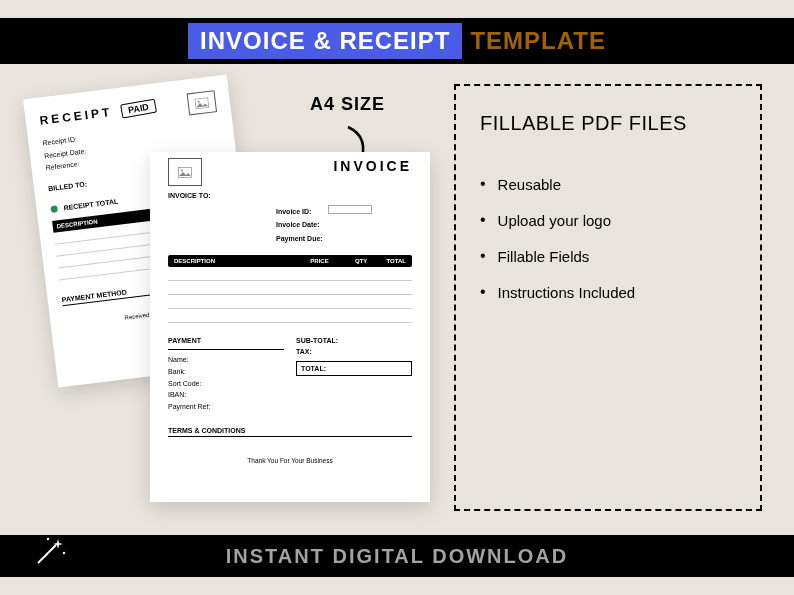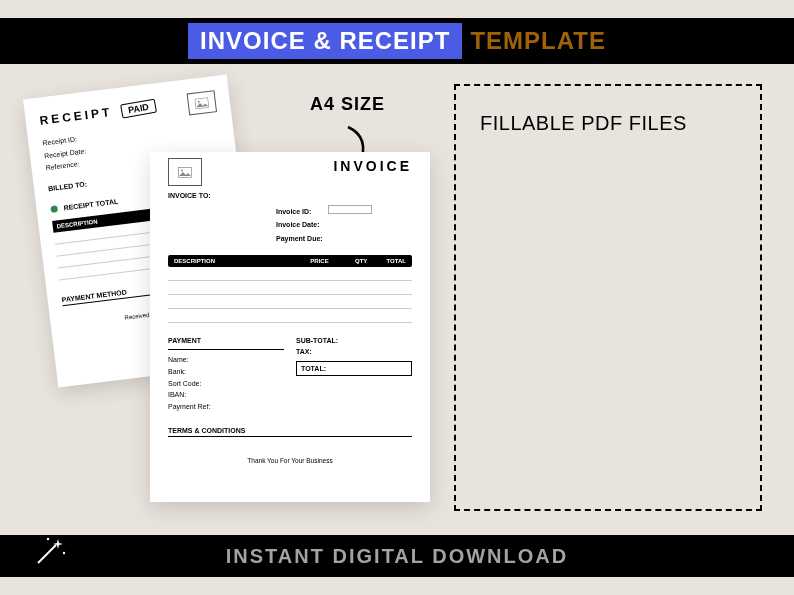--- a/index.html
+++ b/index.html
@@ -163,20 +163,26 @@
         <div class="r lbl">TAX:</div>
         <div class="totalbox">TOTAL:</div>
       </div>
     </div>
     <div class="terms">TERMS &amp; CONDITIONS</div>
     <div class="thanks2">Thank You For Your Business</div>
   </div>
 
   <div class="right-panel">
     <h2>FILLABLE PDF FILES</h2>
+    <ul>
+      <li>Reusable</li>
+      <li>Upload your logo</li>
+      <li>Fillable Fields</li>
+      <li>Instructions Included</li>
+    </ul>
   </div>
 
 </div>
 
 <div class="bottom-bar">
   <svg class="wand" viewBox="0 0 40 40">
     <line x1="8" y1="32" x2="26" y2="14" stroke="#fff" stroke-width="2"></line>
     <path d="M28 8 L29 12 L33 13 L29 14 L28 18 L27 14 L23 13 L27 12 Z" fill="#fff"></path>
     <circle cx="18" cy="8" r="1.2" fill="#fff"></circle>
     <circle cx="34" cy="22" r="1.2" fill="#fff"></circle>

